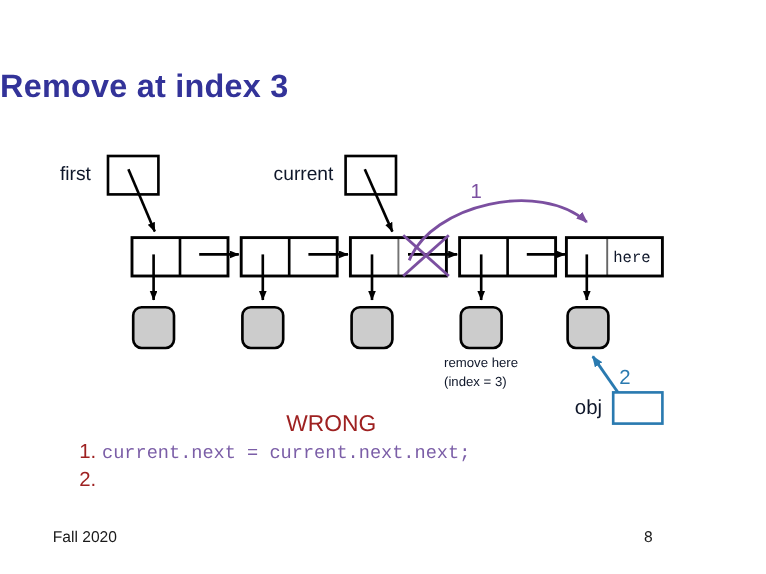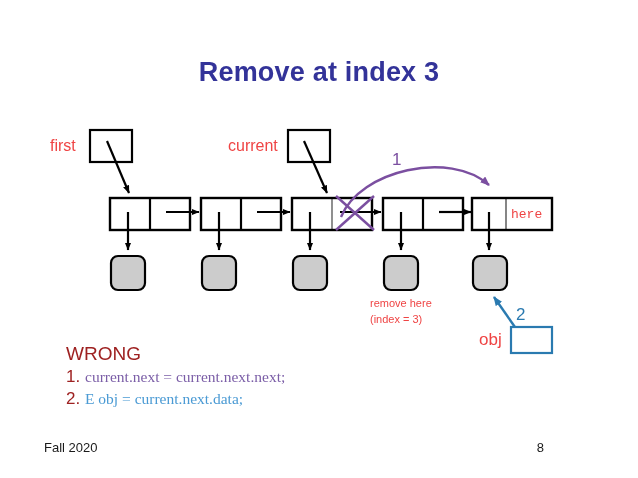--- a/index.html
+++ b/index.html
@@ -18,42 +18,41 @@
     background: #ffffff;
     overflow: hidden;
   }
 
   
   .slide-title {
     position: absolute;
     left: 0;
     top: 57px;
     width: 638px;
-    text-align: center;
     font-size: 27px;
     font-weight: bold;
     color: #333399;
     letter-spacing: 0.2px;
   }
 
   
   #diagram {
     position: absolute;
     left: 0;
     top: 0;
     width: 638px;
     height: 478px;
   }
 
   
   .lbl {
     position: absolute;
     font-family: "Liberation Sans", sans-serif;
     font-size: 16px;
-    color: #ef4444;
+    color: #0f172a;
     white-space: pre;
   }
   .lbl-first   { left: 50px;  top: 137px; }
   .lbl-current { left: 228px; top: 137px; }
   .lbl-obj     { left: 479px; top: 330px; font-size: 17px; }
   .lbl-null    {
     left: 511px; top: 207px;
     font-family: "Liberation Mono", monospace;
     font-size: 13px;
   }
@@ -76,36 +75,37 @@
     left: 66px;
     top: 343px;
     width: 420px;
   }
   .wrong-head {
     font-family: "Liberation Sans", sans-serif;
     font-size: 19px;
     color: #9e2121;
     line-height: 22px;
     margin-bottom: 1px;
+    text-align: center;
   }
   .code-line {
     display: flex;
     align-items: baseline;
     line-height: 22px;
     white-space: pre;
   }
   .code-num {
     font-family: "Liberation Sans", sans-serif;
     font-size: 17px;
     color: #9e2121;
     width: 19px;
     flex: 0 0 19px;
   }
   .code-txt {
-    font-family: Liberation Serif, serif;
+    font-family: Liberation Mono, monospace;
     font-size: 15.5px;
     text-align: right;
   }
   .code-purple { color: #7b5ea7; }
   .code-blue   { color: #4a9ad4; }
 
   
   .footer {
     position: absolute;
     left: 0;
@@ -220,21 +220,20 @@
   <div class="wrong-block">
     <div class="wrong-head">WRONG</div>
 
     <div class="code-line">
       <span class="code-num">1.</span>
       <span class="code-txt code-purple">current.next = current.next.next;</span>
     </div>
 
     <div class="code-line">
       <span class="code-num">2.</span>
-      <span class="code-txt code-blue">E obj = current.next.data;</span>
     </div>
   </div>
 
   <div class="footer">
     <span class="footer-left">Fall 2020</span>
     <span class="footer-right">8</span>
   </div>
 
 </div>
 

